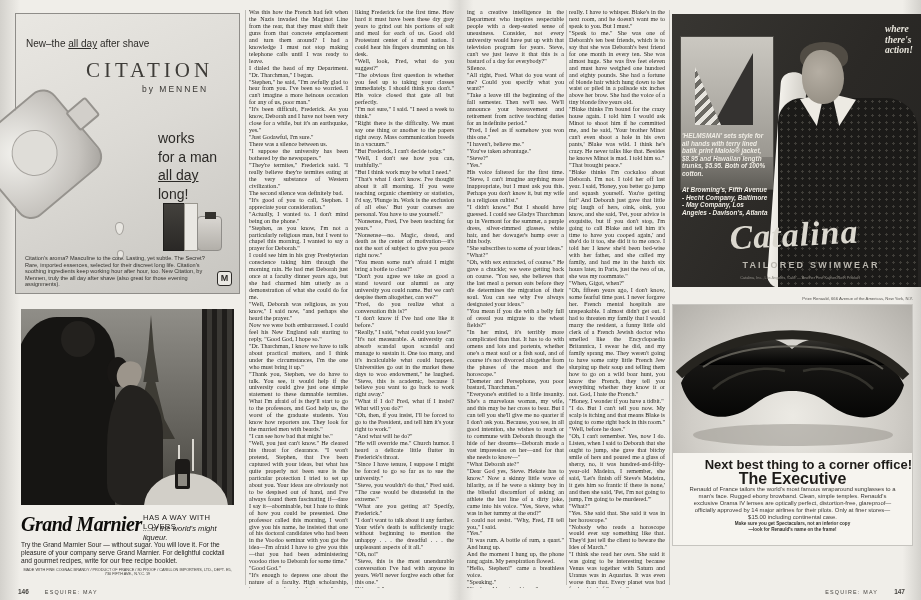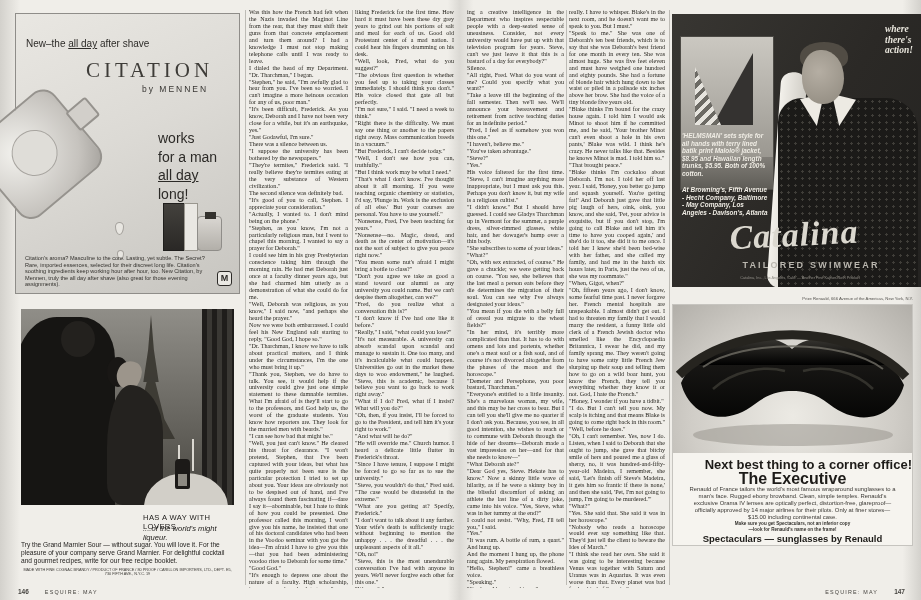--- a/index.html
+++ b/index.html
@@ -170,20 +170,21 @@
       <div class="gm-man-head"></div>
       <div class="gm-woman-hair"></div>
       <div class="gm-woman-head"></div>
       <div class="gm-woman-body"></div>
       <div class="gm-candle" style="right:54px"></div>
       <div class="gm-candle" style="right:40px;height:32px"></div>
       <div class="gm-table"></div>
       <div class="gm-bottle"></div>
       <div class="gm-bottlelabel"></div>
     </div>
+    <div class="gm-logo">Grand Marnier</div>
     <div class="gm-head1">HAS A WAY WITH LOVERS</div>
     <div class="gm-head2">....of the world's might liqueur.</div>
     <div class="gm-body">Try the Grand Marnier Sour — without sugar. You will love it. For the pleasure of your company serve Grand Marnier. For delightful cocktail and gourmet recipes, write for our free recipe booklet.</div>
     <div class="gm-fine">MADE WITH FINE COGNAC BRANDY / PRODUCT OF FRANCE / 80 PROOF / CARILLON IMPORTERS, LTD., DEPT. E5, 730 FIFTH AVE., N.Y.C. 19</div>
   </div>
 
   <div class="footer-left">
     <span class="num">146</span><span class="mag">ESQUIRE: MAY</span>
   </div>
 
@@ -332,20 +333,19 @@
         <path d="M30,62 C70,34 170,34 210,64" stroke="#716e65" stroke-width="2" fill="none" opacity="0.8"></path>
         <path d="M40,84 C60,66 90,60 112,66" stroke="#4a4840" stroke-width="2.5" fill="none" opacity="0.6"></path>
         <path d="M130,66 C152,60 182,66 200,84" stroke="#4a4840" stroke-width="2.5" fill="none" opacity="0.6"></path>
       </svg>
     </div>
     <div class="ren-h1">Next best thing to a corner office!</div>
     <div class="ren-h2">The Executive</div>
     <div class="ren-body">Renauld of France tailors the world's most famous wraparound sunglasses to a man's face. Rugged ebony browband. Clean, simple temples. Renauld's exclusive Orama IV lenses are optically perfect, distortion-free, glareproof—officially approved by 14 major airlines for their pilots. Only at finer stores—$15.00 including continental case.</div>
     <div class="ren-note" style="top:216px">Make sure you get Spectaculars, not an inferior copy</div>
     <div class="ren-note" style="top:222px">—look for Renauld's name on the frame!</div>
-    <div class="ren-slogan">Spectaculars — sunglasses by Renauld</div>
   </div>
 
   <div class="footer-right">
     <span class="mag">ESQUIRE: MAY</span><span class="num">147</span>
   </div>
 
 </div>
 
 </body></html>

